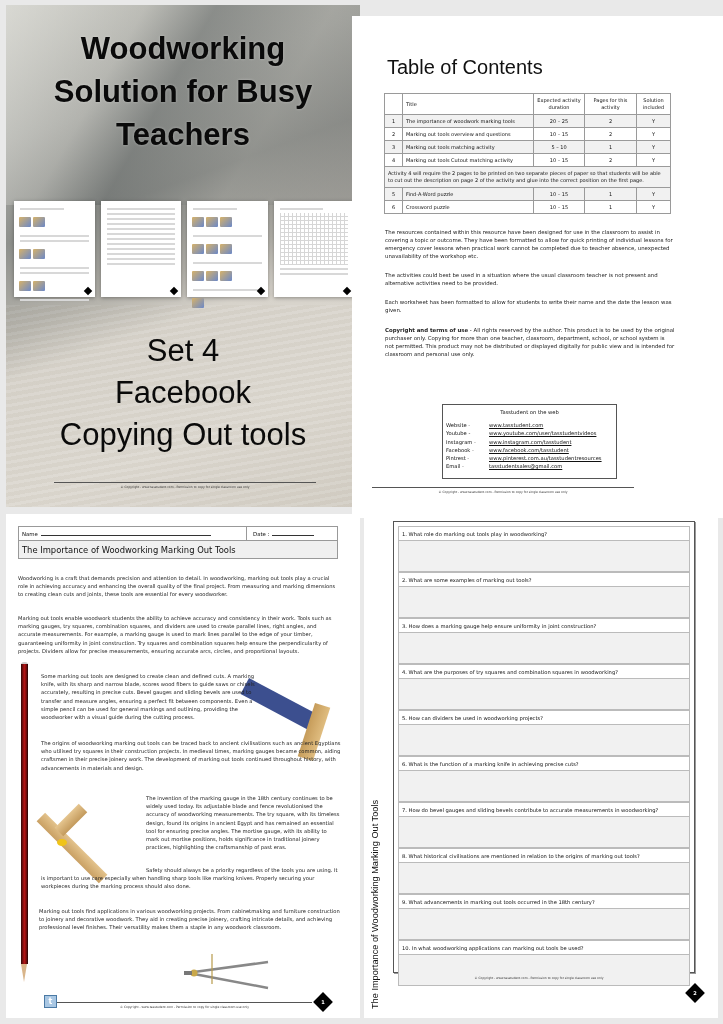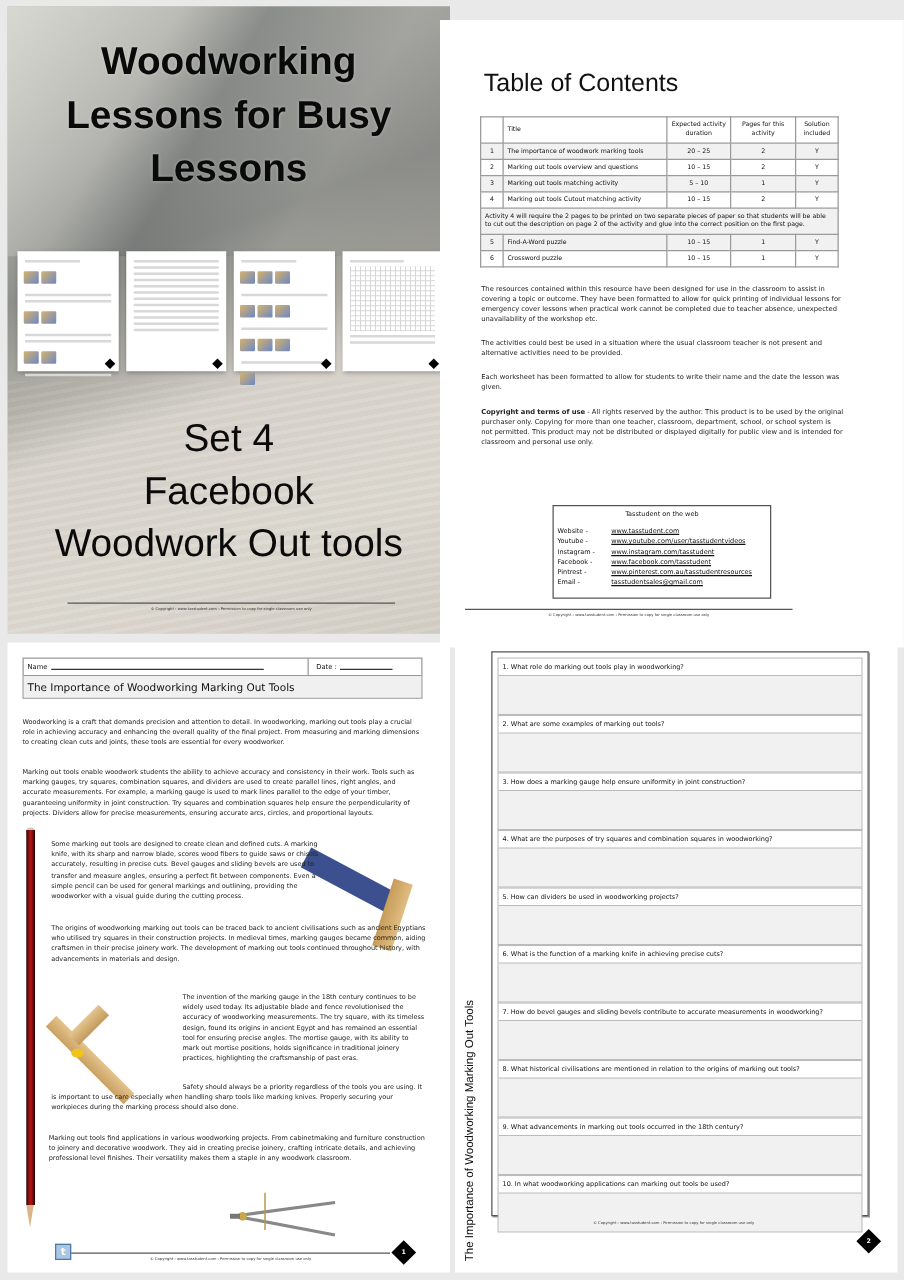--- a/index.html
+++ b/index.html
@@ -82,22 +82,22 @@
   .q-answer { height: 30px; background: #f1f1f1; }
 </style>
 </head>
 <body>
 
 <div class="page" id="p1">
   <div class="cover-shade"></div>
   <div class="cover-wood"></div>
   <div class="cover-title">
     <div>Woodworking</div>
-    <div>Lessons for Busy</div>
-    <div>Lessons</div>
+    <div>Solution for Busy</div>
+    <div>Teachers</div>
   </div>
   <div class="thumbs">
     <div class="thumb">
       <div class="tline short"></div>
       <div><span class="timg"></span><span class="timg"></span></div>
       <div class="tline"></div>
         <div class="tline"></div>
       <div><span class="timg"></span><span class="timg"></span></div>
       <div class="tline"></div>
         <div class="tline"></div>
@@ -135,21 +135,21 @@
       <div class="tline short"></div>
       <div class="tgrid"></div>
       <div class="tline"></div>
         <div class="tline"></div>
       <div class="tdot"></div>
     </div>
   </div>
   <div class="cover-sub">
     <div>Set 4</div>
     <div>Facebook</div>
-    <div>Woodwork Out tools</div>
+    <div>Copying Out tools</div>
   </div>
   <div class="footer-line" style="left:48px; top:477px; width:262px;"></div>
   <div class="footer-copy" style="left:48px; top:480px; width:262px;">© Copyright - www.tasstudent.com - Permission to copy for single classroom use only</div>
 </div>
 
 <div class="page" id="p2">
   <div class="toc-title">Table of Contents</div>
   <table class="toc">
     <tbody>
         <tr>

